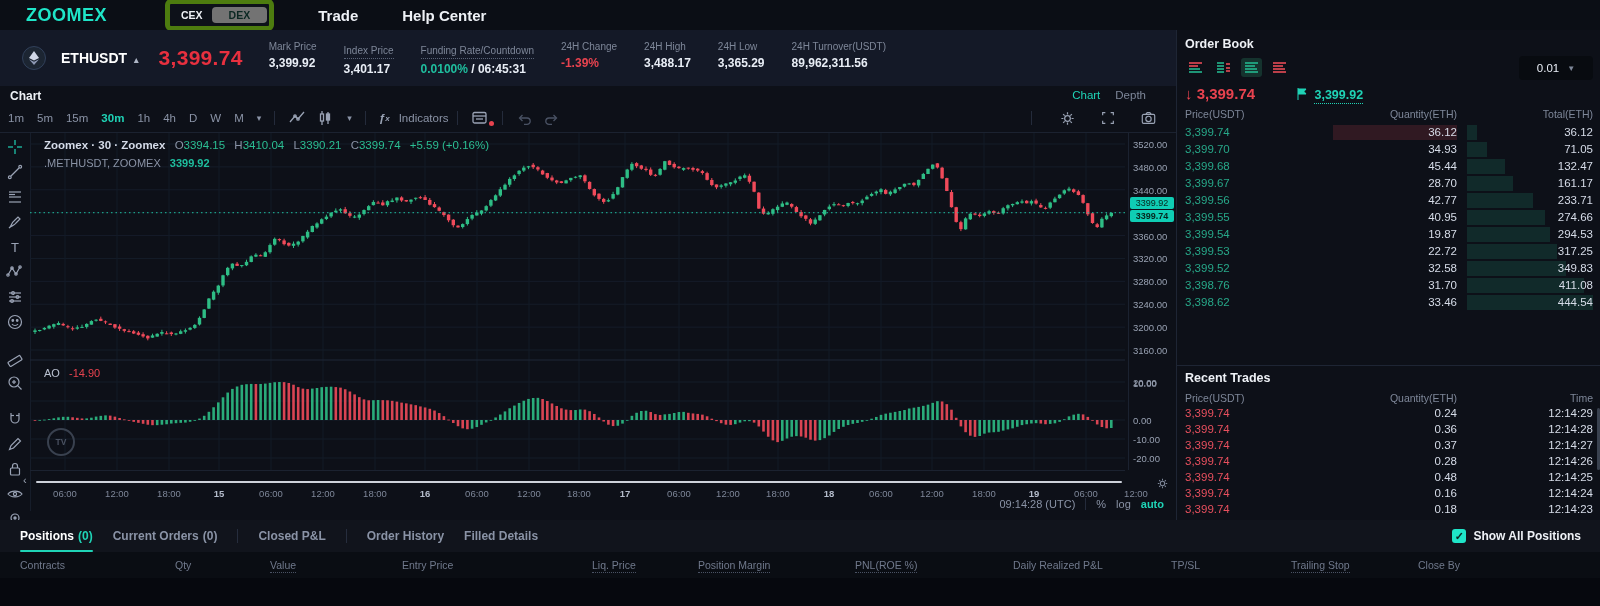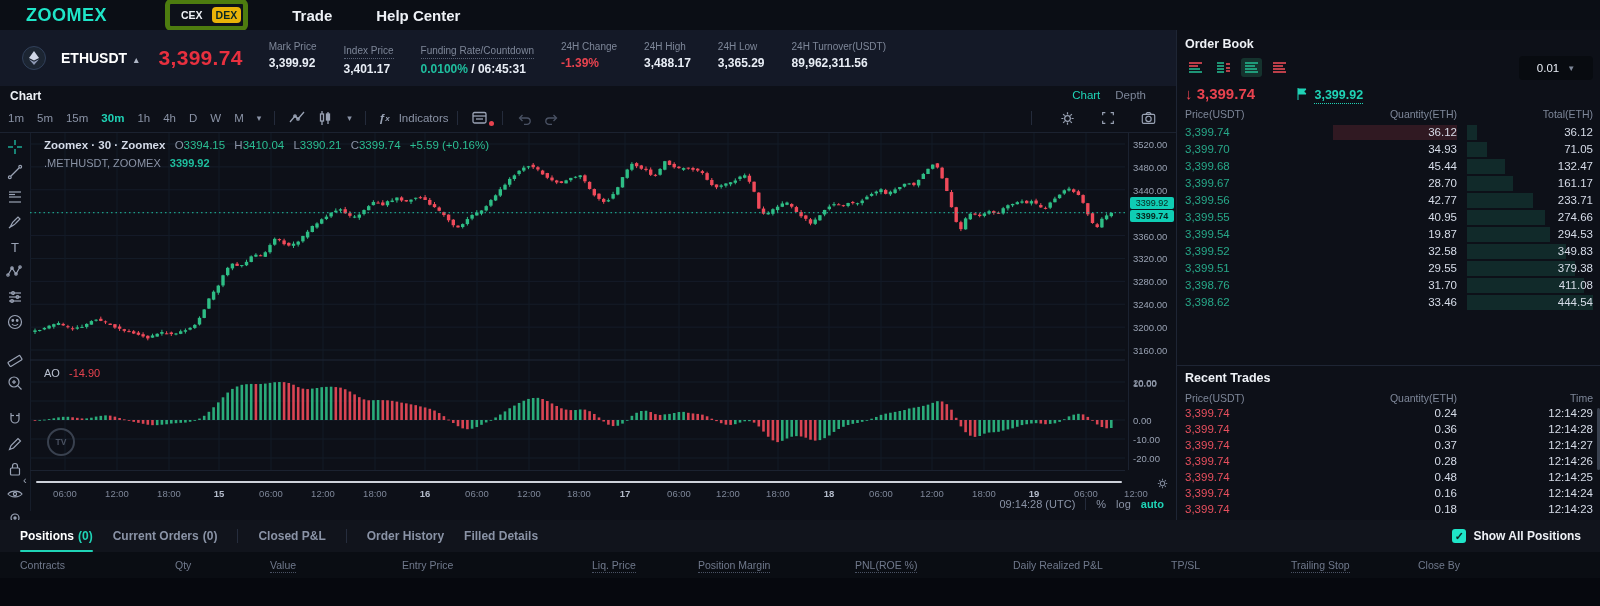--- a/index.html
+++ b/index.html
@@ -3,21 +3,21 @@
 <meta charset="utf-8">
 <style>
   html,body{margin:0;padding:0;background:#06080e;}
   #app{position:relative;width:1600px;height:606px;background:#0d1018;overflow:hidden;
        font-family:"Liberation Sans",sans-serif;color:#e8edf5;-webkit-font-smoothing:antialiased;}
   
   .topnav{position:absolute;left:0;top:0;width:1600px;height:30px;background:#0b0e15;display:flex;align-items:center;}
   .logo{margin-left:26px;font-size:18px;font-weight:800;letter-spacing:.5px;color:#1fe5c8;cursor:pointer;}
   .toggle{margin-left:58px;display:flex;align-items:center;border:5px solid #4d7c0f;border-radius:6px;background:#0d1119;padding:2px;height:18px;cursor:pointer;}
   .toggle .cex{padding:1px 9px;font-size:10.5px;font-weight:700;color:#eef1f6;}
-  .toggle .dex{padding:2px 4px;font-size:10.5px;font-weight:700;color:#0b2823;background:#eab308;border-radius:4px;}
+  .toggle .dex{padding:2px 17px;font-size:10.5px;font-weight:700;color:#0b2823;background:#737373;border-radius:4px;}
   .navlink{margin-left:44px;font-size:15px;font-weight:700;color:#eef1f6;cursor:pointer;}
   
   .ticker{position:absolute;left:0;top:30px;width:1176px;height:56px;background:#141927;display:flex;align-items:center;}
   .eth-ic{margin-left:22px;width:22px;height:22px;border-radius:50%;background:#1c2532;border:1px solid #31405a;display:flex;align-items:center;justify-content:center;}
   .pair{margin-left:8px;font-size:14px;font-weight:700;color:#fff;cursor:pointer;padding-left:7px;}
   .pair .caret{font-size:9px;color:#aeb6c6;margin-left:3px;}
   .last-big{margin-left:20px;font-size:21px;font-weight:700;color:#e8303f;letter-spacing:.3px;}
   .stats{display:flex;margin-left:26px;gap:27px;}
   .stat .lb{font-size:10px;color:#7e8799;line-height:13px;white-space:nowrap;}
   .stat .lb.u{border-bottom:1px dotted #5a6478;display:inline-block;padding-bottom:1px;}
@@ -1276,30 +1276,30 @@
           <span class="q">40.95</span>
           <span class="t">274.66</span>
         </div>
         <div class="ob-row">
           <span class="depth" style="width: 83.4813px;"></span>
           <span class="p">3,399.54</span>
           <span class="q">19.87</span>
           <span class="t">294.53</span>
         </div>
         <div class="ob-row">
+          <span class="depth" style="width: 89.921px;"></span>
+          <span class="p">3,399.53</span>
+          <span class="q">22.72</span>
+          <span class="t">317.25</span>
+        </div>
+        <div class="ob-row">
           <span class="depth" style="width: 99.1555px;"></span>
           <span class="p">3,399.52</span>
           <span class="q">32.58</span>
           <span class="t">349.83</span>
-        </div>
-        <div class="ob-row">
-          <span class="depth" style="width: 107.531px;"></span>
-          <span class="p">3,399.51</span>
-          <span class="q">29.55</span>
-          <span class="t">379.38</span>
         </div>
         <div class="ob-row">
           <span class="depth" style="width: 116.516px;"></span>
           <span class="p">3,398.76</span>
           <span class="q">31.70</span>
           <span class="t">411.08</span>
         </div>
         <div class="ob-row">
           <span class="depth" style="width: 126px;"></span>
           <span class="p">3,398.62</span>

